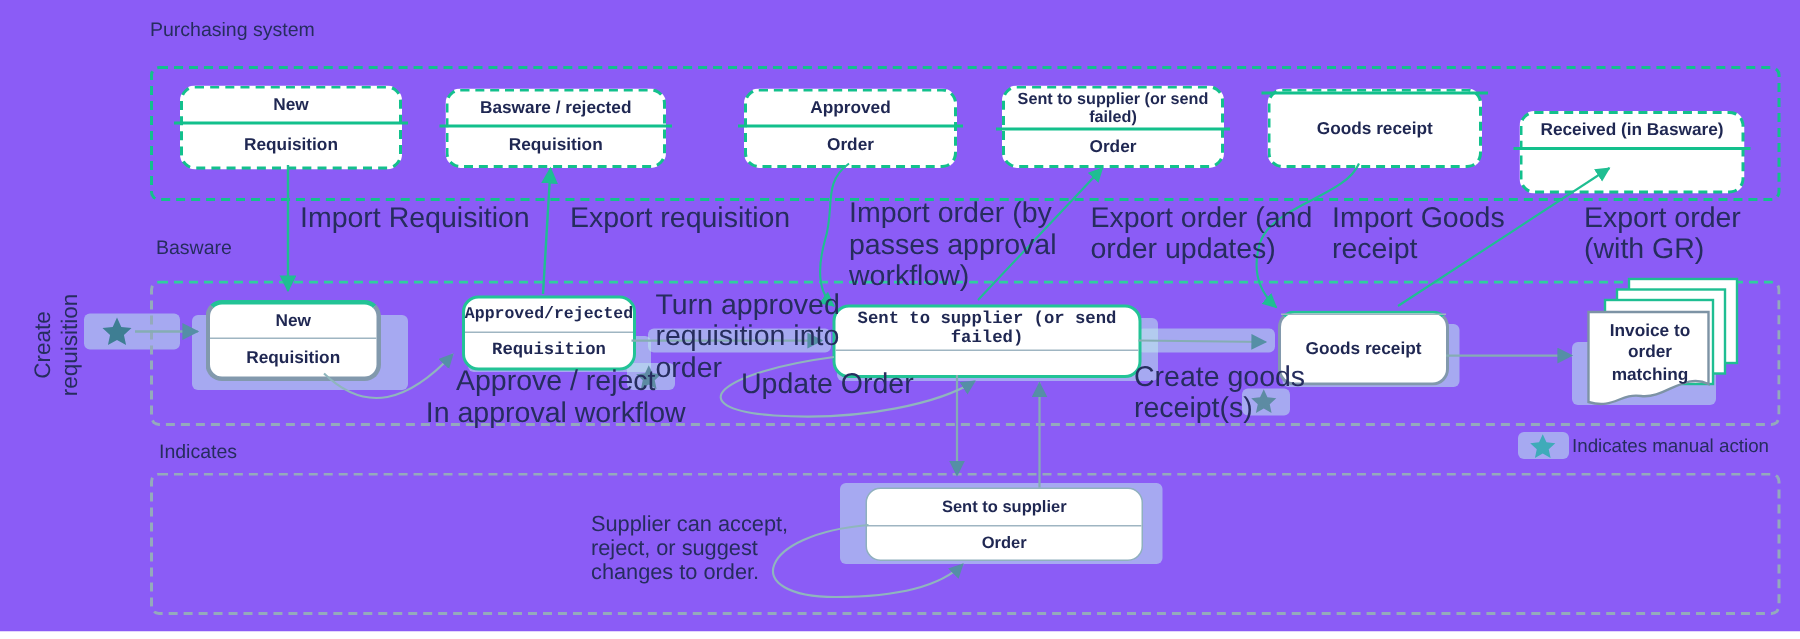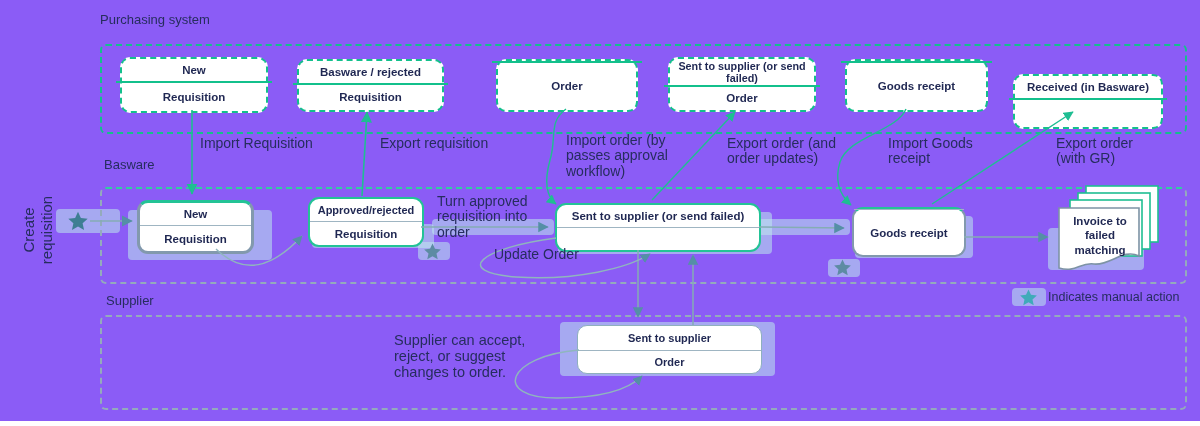--- a/index.html
+++ b/index.html
@@ -20,31 +20,31 @@
   .divider{height:0;border-top:2px solid #13C08C;margin:0 -6px;}
   
   .bbox{position:absolute;display:flex;flex-direction:column;background:#fff;border-radius:11px;
         border:2px solid;border-color:#23C396 #8299AD #8299AD #8299AD;}
   .bbox .divider{border-top:1px solid #9FB5C2;margin:0;}
   .bbox-title,.bbox-sub{display:flex;align-items:center;justify-content:center;text-align:center;
         font-weight:700;font-size:11.5px;color:#1F2752;padding:1px 4px;}
   .bbox-title{flex:0 0 auto;min-height:20px;}
   .bbox-sub{flex:1 1 auto;}
   .bbox.first{border-width:3px;}
-  .bbox.green{border-color:#23C396;}
+  .bbox.green{border-color:#23C396;font-family:Liberation Mono, monospace;}
   
   .sbox{position:absolute;display:flex;flex-direction:column;background:#fff;border-radius:10px;
         border:1.5px solid #8FB0BE;}
   .sbox .divider{border-top:1px solid #9FB5C2;margin:0;}
   .sbox-title,.sbox-sub{display:flex;align-items:center;justify-content:center;font-weight:700;
         font-size:11px;color:#1F2752;}
   .sbox-title{flex:0 0 auto;min-height:24px;}
   .sbox-sub{flex:1 1 auto;}
-  .flabel{position:absolute;font-size:14px;line-height:1.1;color:#262D5E;white-space:pre-line;}
-  .flabel.small{font-size:14.5px;}
+  .flabel{position:absolute;font-size:19px;line-height:1.1;color:#262D5E;white-space:pre-line;}
+  .flabel.small{font-size:14.5px;margin-top:10px;}
   .flabel.center{text-align:center;}
   .doc-label{position:absolute;font-weight:700;font-size:11.5px;line-height:1.25;color:#1F2752;
         text-align:center;white-space:pre-line;}
   .side-label{position:absolute;font-size:15px;line-height:1.2;color:#262D5E;text-align:center;
         white-space:pre-line;transform:rotate(-90deg);width:110px;}
   .legend-text{position:absolute;font-size:12.5px;color:#262D5E;}
   svg.overlay{position:absolute;left:0;top:0;pointer-events:none;}
 </style>
 </head>
 <body>
@@ -63,34 +63,35 @@
   <div class="hl" style="left:418px;top:242px;width:32px;height:18px"></div>
   <div class="hl" style="left:828px;top:259px;width:32px;height:18px"></div>
   <div class="hl" style="left:1012px;top:288px;width:34px;height:18px"></div>
 
   <div class="lane-label" style="left:100px;top:12px">Purchasing system</div>
   <div class="lane" style="left:100px;top:44px;width:1083px;height:86px"></div>
 
   <div class="lane-label" style="left:104px;top:157px">Basware</div>
   <div class="lane basware" style="left:100px;top:187px;width:1083px;height:93px"></div>
 
-  <div class="lane-label" style="left:106px;top:293px">Supplier</div>
+  <div class="lane-label" style="left:106px;top:293px">Indicates</div>
   <div class="lane supplier" style="left:100px;top:315px;width:1083px;height:91px"></div>
 
   <div class="pbox" style="left:120px;top:57px;width:144px;height:52px">
     <div class="pbox-title">New</div>
     <div class="divider"></div>
     <div class="pbox-sub">Requisition</div>
   </div>
   <div class="pbox" style="left:297px;top:59px;width:143px;height:49px">
     <div class="pbox-title">Basware / rejected</div>
     <div class="divider"></div>
     <div class="pbox-sub">Requisition</div>
   </div>
   <div class="pbox" style="left:496px;top:59px;width:138px;height:49px">
+    <div class="pbox-title">Approved</div>
     <div class="divider"></div>
     <div class="pbox-sub">Order</div>
   </div>
   <div class="pbox" style="left:668px;top:57px;width:144px;height:51px">
     <div class="pbox-title" style="font-size:10.8px">Sent to supplier (or send failed)</div>
     <div class="divider"></div>
     <div class="pbox-sub">Order</div>
   </div>
   <div class="pbox" style="left:845px;top:59px;width:139px;height:49px">
     <div class="divider"></div>
@@ -180,24 +181,28 @@
   <div class="flabel" style="left:566px;top:133px">Import order (by
 passes approval
 workflow)</div>
   <div class="flabel" style="left:1056px;top:136px">Export order
 (with GR)</div>
   <div class="flabel" style="left:888px;top:136px">Import Goods
 receipt</div>
   <div class="flabel" style="left:437px;top:194px">Turn approved
 requisition into
 order</div>
+  <div class="flabel center" style="left:278px;top:245px;width:185px">Approve / reject
+In approval workflow</div>
   <div class="flabel" style="left:494px;top:247px">Update Order</div>
+  <div class="flabel" style="left:756px;top:242px">Create goods
+receipt(s)</div>
   <div class="flabel small" style="left:394px;top:333px">Supplier can accept,
 reject, or suggest
 changes to order.</div>
 
   <div class="doc-label" style="left:1059px;top:214px;width:82px">Invoice to
-failed
+order
 matching</div>
 
   <div class="legend-text" style="left:1048px;top:290px">Indicates manual action</div>
 
 </div>
 
 </body></html>

